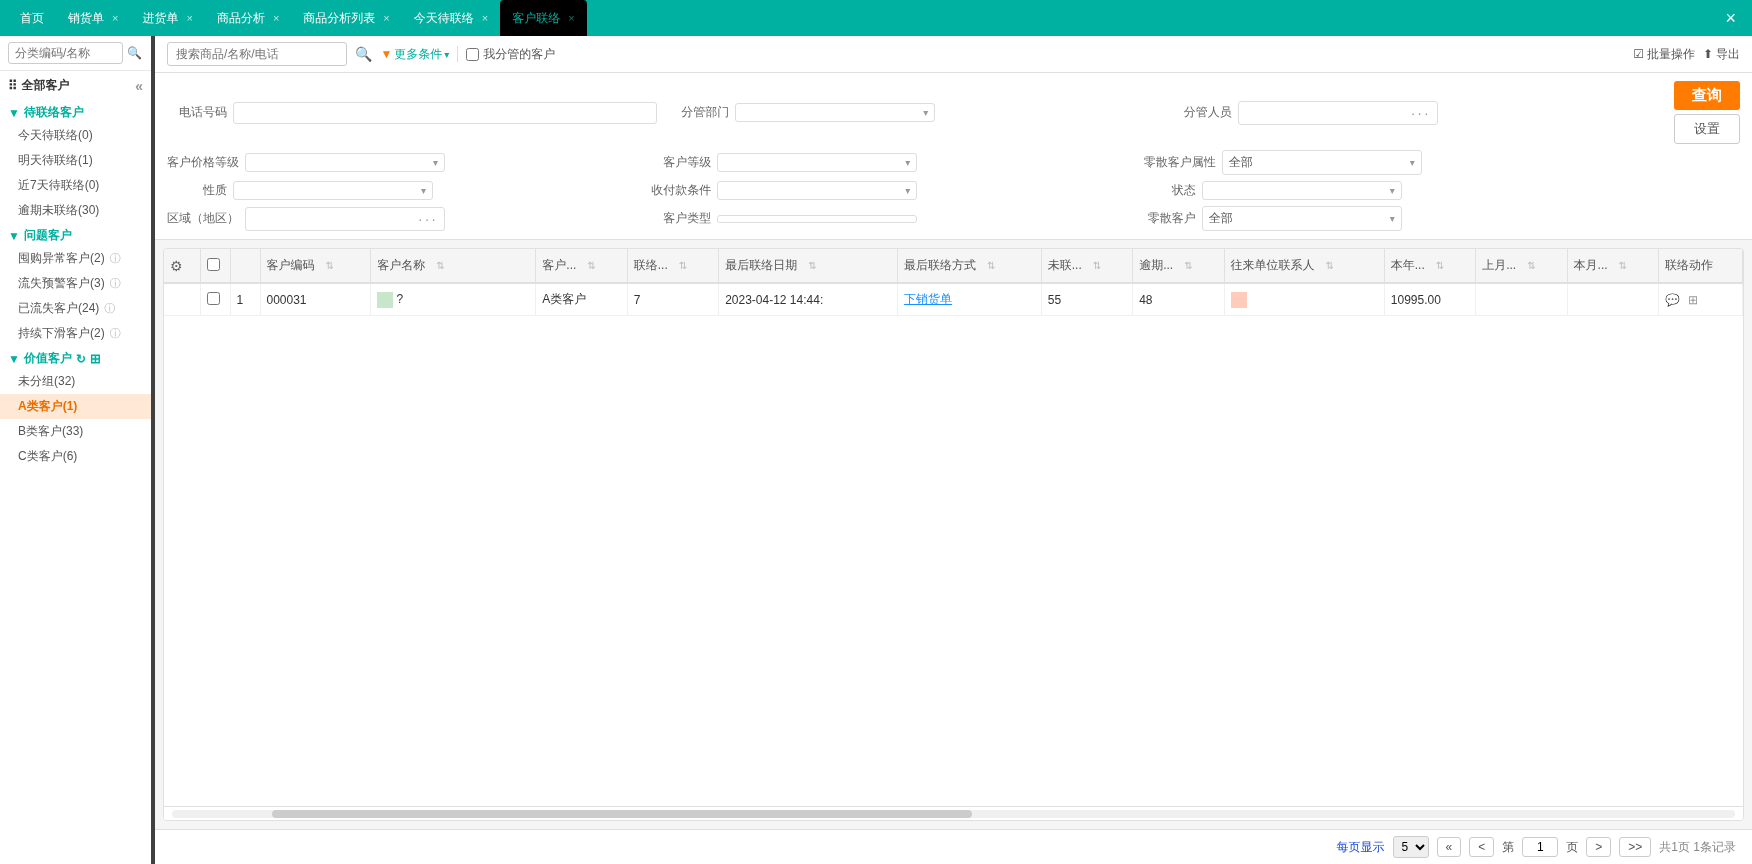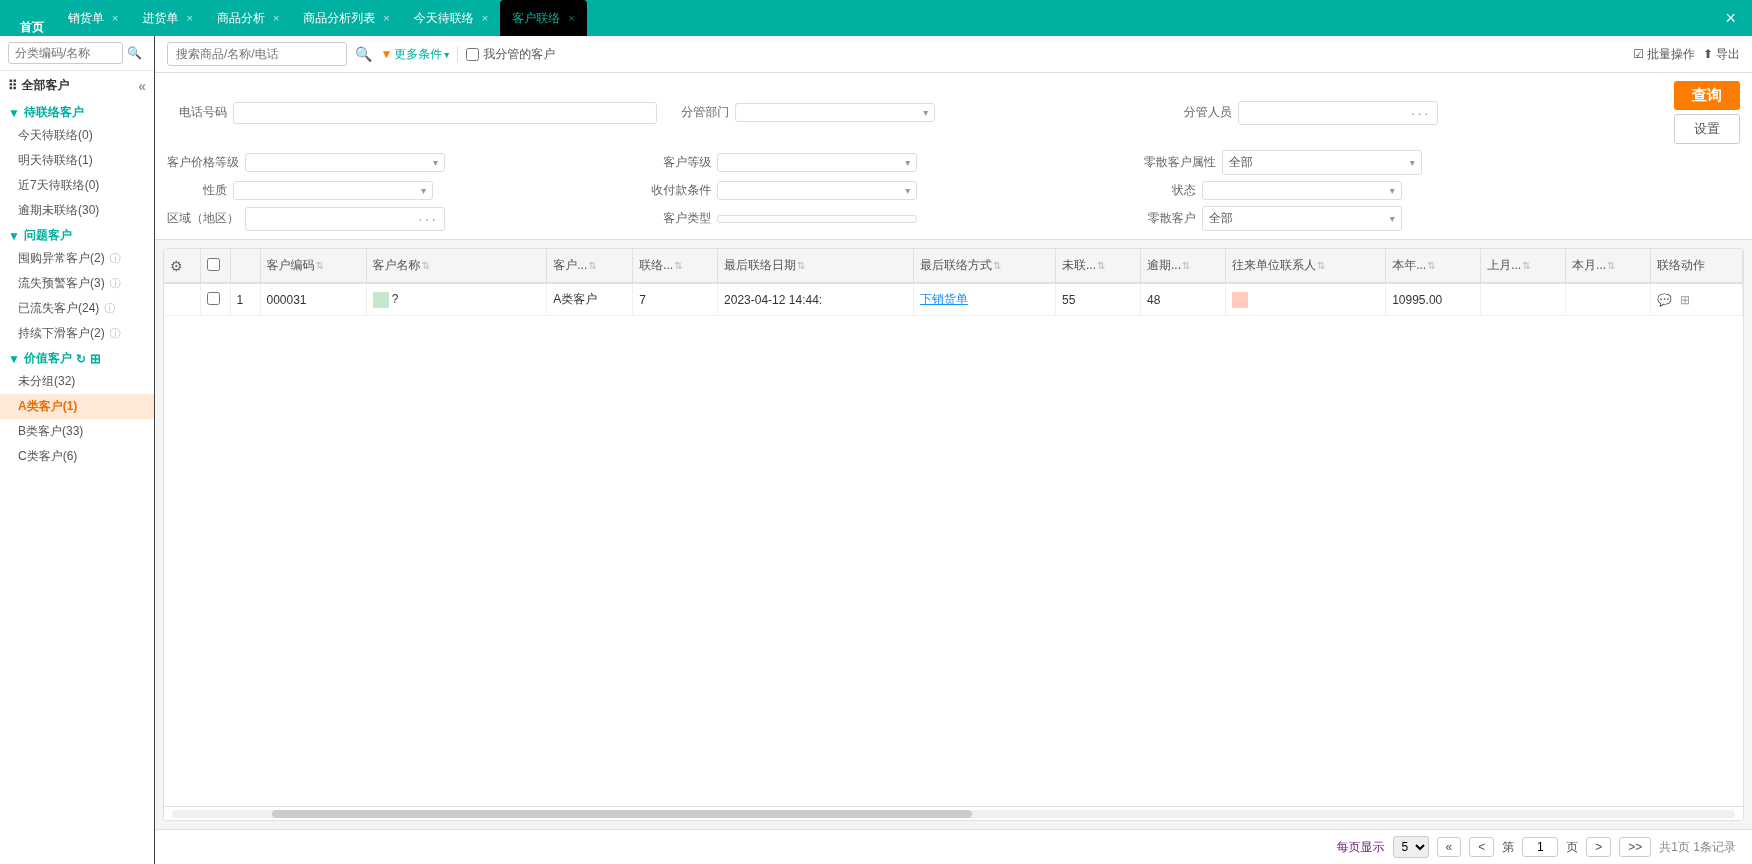--- a/index.html
+++ b/index.html
@@ -18,21 +18,21 @@
       color: #fff;
       padding: 0 12px;
       height: 36px;
       display: flex;
       align-items: center;
       cursor: pointer;
       font-size: 13px;
       gap: 4px;
       white-space: nowrap;
     }
-    .nav-tab.home { font-weight: bold; align-items: flex-end; }
+    .nav-tab.home { font-weight: normal; }
     .nav-tab.active {
       background: #000000;
       color: #00b0a0;
       border-radius: 4px 4px 0 0;
     }
     .nav-tab .close-x {
       font-size: 11px;
       margin-left: 4px;
       opacity: 0.7;
     }
@@ -47,21 +47,21 @@
     
     .main-layout {
       display: flex;
       height: calc(864px - 36px);
     }
 
     
     .sidebar {
       width: 155px;
       background: #fff;
-      border-right: 1px solid #404040;
+      border-right: 4px solid #404040;
       display: flex;
       flex-direction: column;
       overflow-y: auto;
     }
     .sidebar-search {
       padding: 6px 8px;
       display: flex;
       align-items: center;
       border-bottom: 1px solid #e8e8e8;
     }
@@ -271,21 +271,21 @@
       text-align: left;
       color: #555;
       white-space: nowrap;
       font-weight: normal;
       position: sticky;
       top: 0;
     }
     .data-table th .col-header {
       display: flex;
       align-items: center;
-      gap: 1px;
+      gap: 11px;
     }
     .data-table th .sort-icon { color: #bbb; font-size: 10px; }
     .data-table td {
       border-bottom: 1px solid #f0f0f0;
       border-right: 1px solid #f0f0f0;
       padding: 7px 6px;
       color: #333;
       white-space: nowrap;
     }
     .data-table .link-text { color: #1890ff; cursor: pointer; text-decoration: underline; }
@@ -300,21 +300,21 @@
       background: #fff;
       border-top: 1px solid #e0e0e0;
       padding: 6px 16px;
       display: flex;
       align-items: center;
       justify-content: flex-end;
       gap: 8px;
       color: #555;
       font-size: 12px;
     }
-    .page-size-label { color: #701a75; }
+    .page-size-label { color: #1d4ed8; }
     .page-size-select {
       border: 1px solid #ccc;
       border-radius: 3px;
       padding: 2px 4px;
       font-size: 12px;
       width: 36px;
     }
     .page-nav-btn {
       border: 1px solid #ccc;
       background: #fff;

